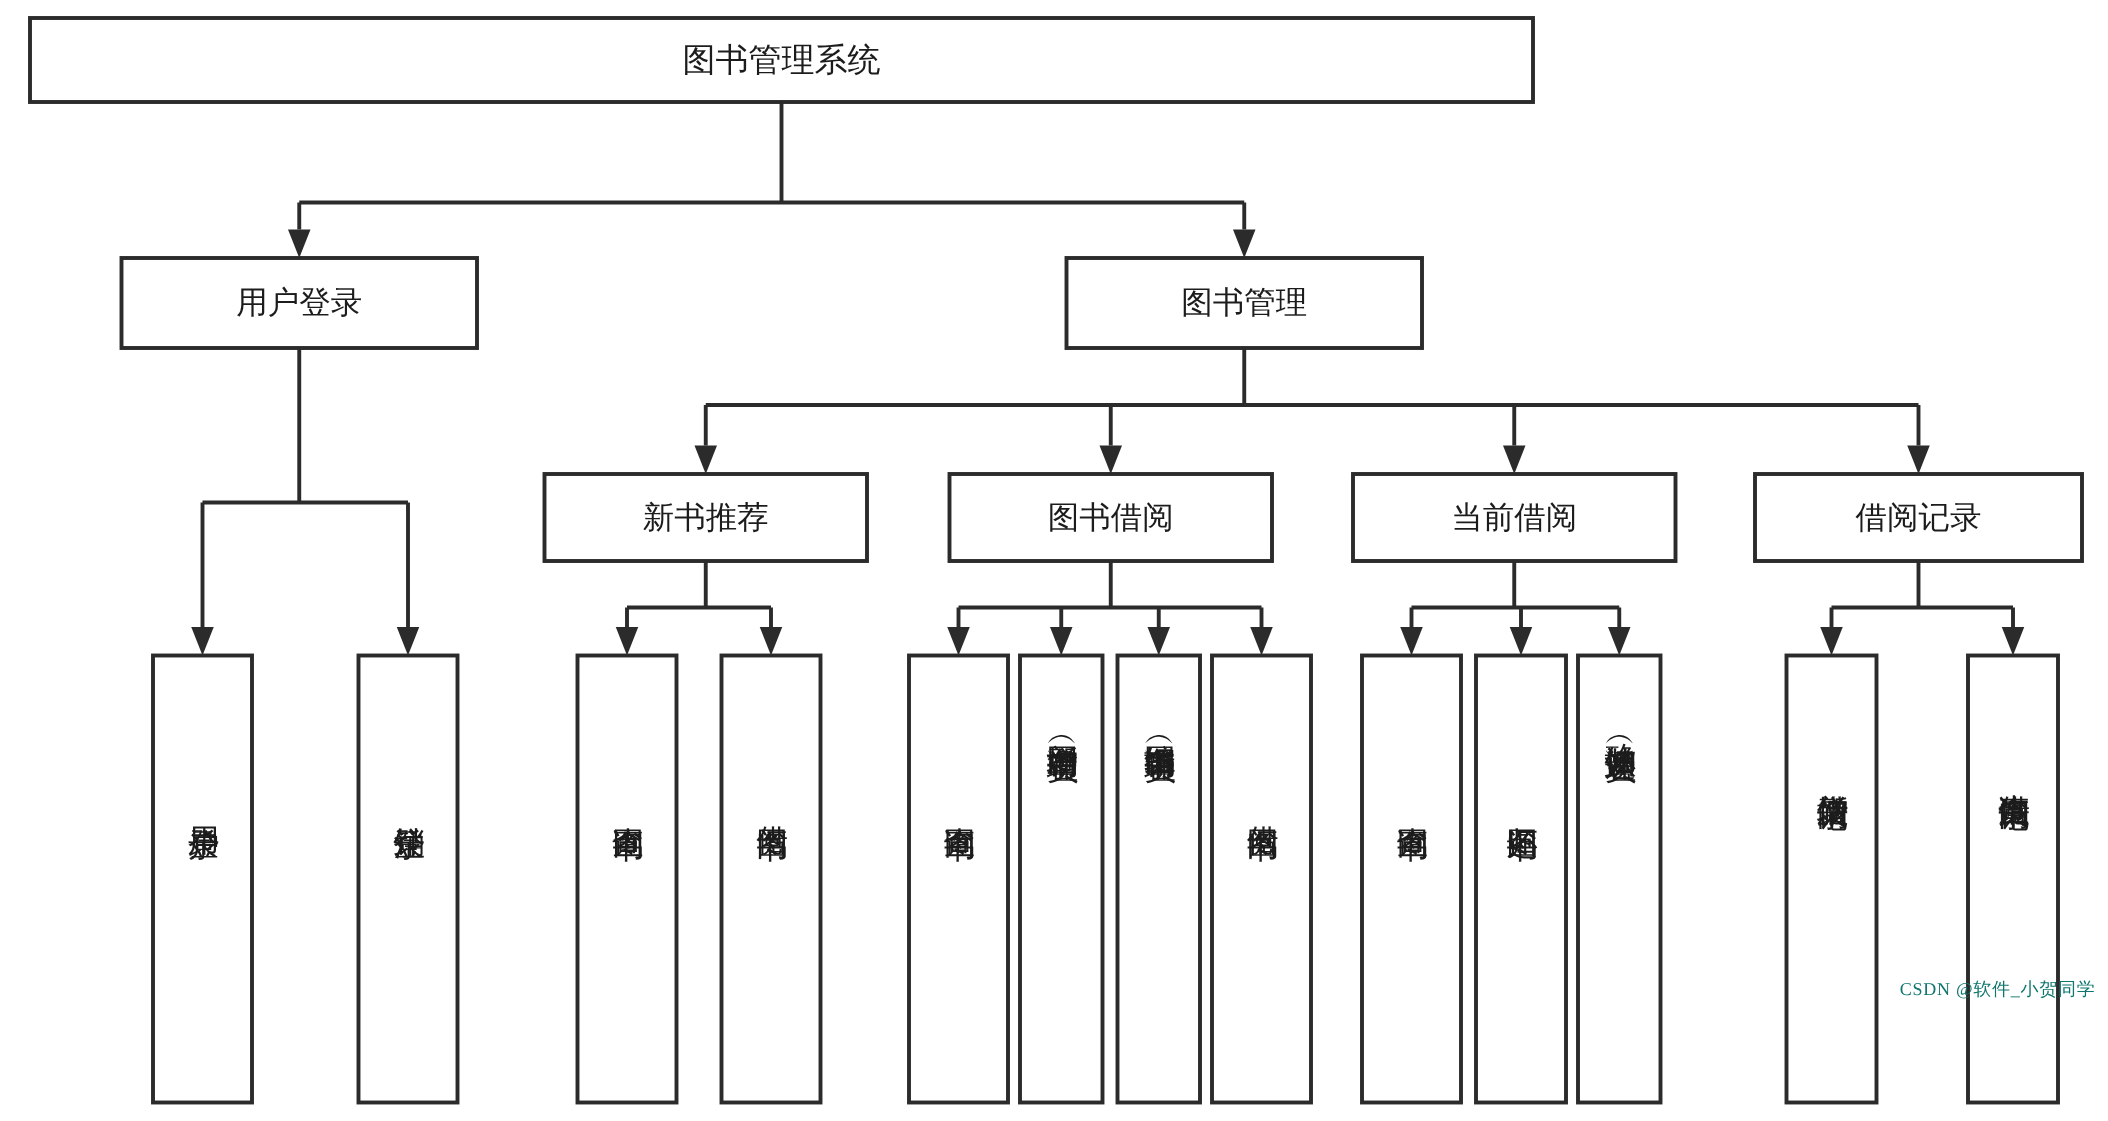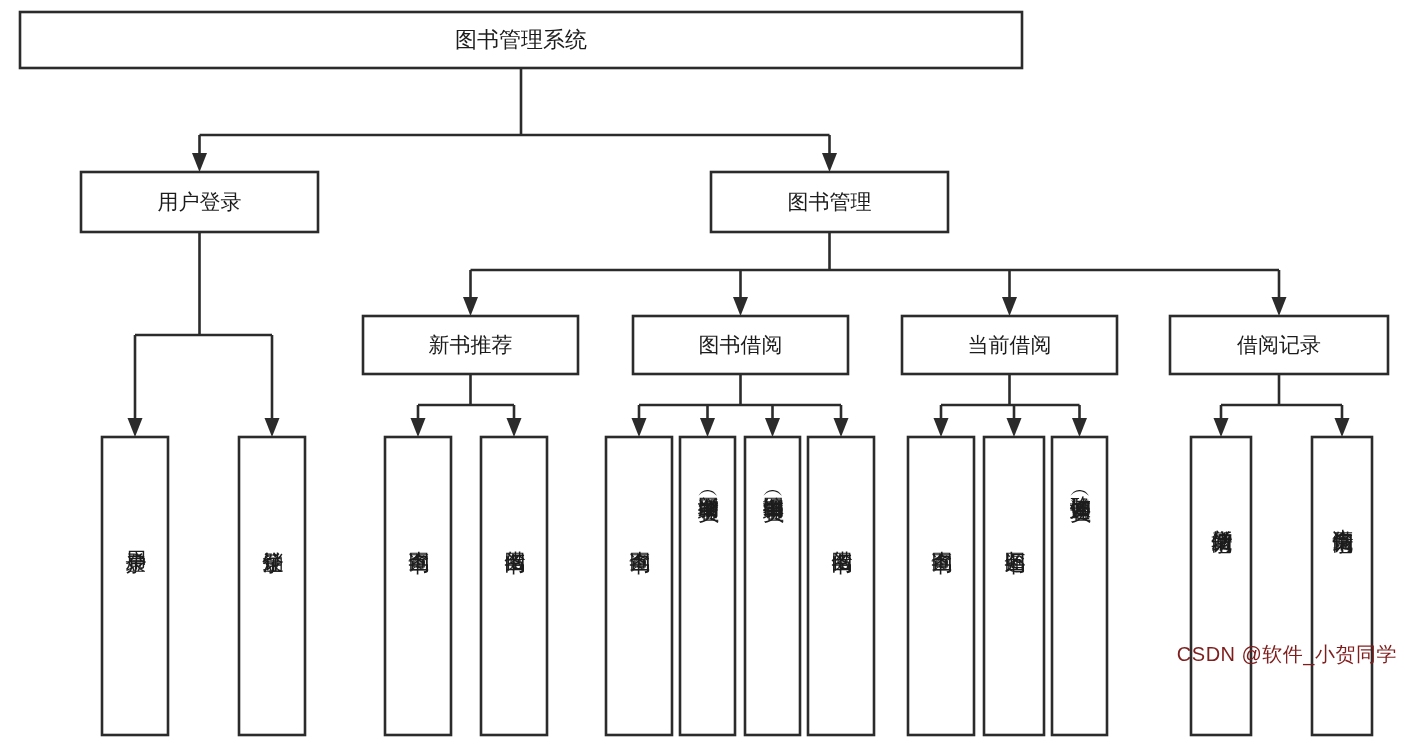--- a/index.html
+++ b/index.html
@@ -70,23 +70,23 @@
     font-size: 21px;
     line-height: 1.04;
     color: #1c1c1c;
     letter-spacing: 1px;
     white-space: nowrap;
   }
   .watermark {
     position: absolute;
     right: 8px;
     bottom: 6px;
-    font-family: Liberation Sans, sans-serif;
-    font-size: 20px;
-    color: #7f1d1d;
+    font-family: Liberation Serif, serif;
+    font-size: 12px;
+    color: #0f766e;
     letter-spacing: 0.5px;
     white-space: nowrap;
   }
 </style>
 </head>
 <body>
 
 <div id="diagram-root">
   <svg class="diagram-canvas" viewBox="0 0 1405 747">
     <g id="edge-layer">

